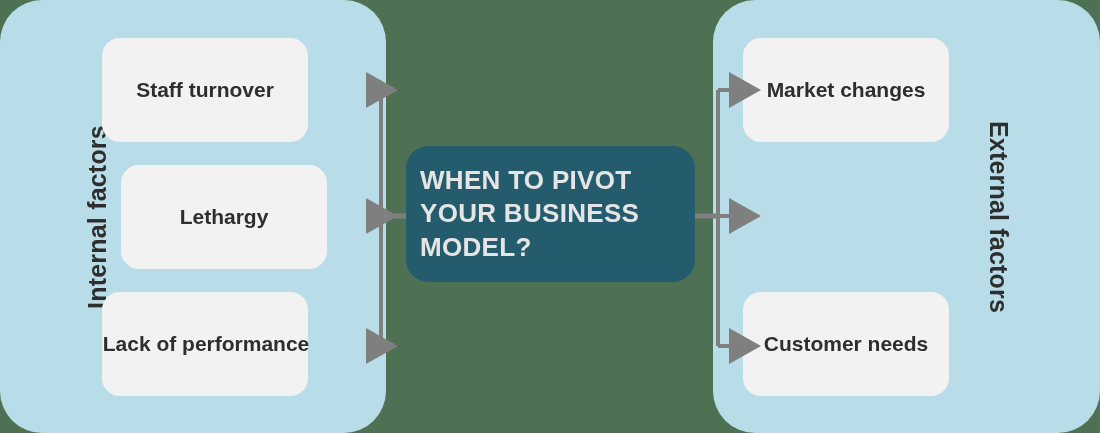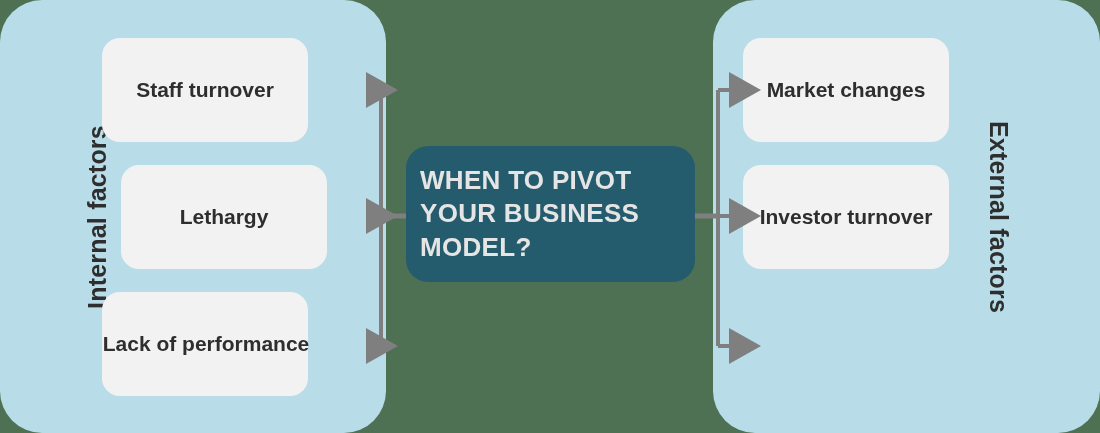--- a/index.html
+++ b/index.html
@@ -132,22 +132,22 @@
     <span class="card-label">Lack of performance</span>
   </div>
 
   <div class="panel panel-right"></div>
 
   <div class="side-label side-label-right">External factors</div>
 
   <div class="card card-r1">
     <span class="card-label">Market changes</span>
   </div>
-  <div class="card card-r2">
-    <span class="card-label">Investor turnover</span>
+  <div class="card card-r3">
+    <span class="card-label">Customer needs</span>
   </div>
 
   <div class="center-node">
     <span class="center-node-title">WHEN TO PIVOT YOUR BUSINESS MODEL?</span>
   </div>
 
   <svg class="connectors" viewBox="0 0 1100 433">
     <defs>
       <marker id="arrL" markerWidth="9" markerHeight="9" refX="8" refY="4.5" orient="auto-start-reverse">
         <path d="M8,0 L8,9 L0,4.5 z" fill="#7f7f7f"></path>

